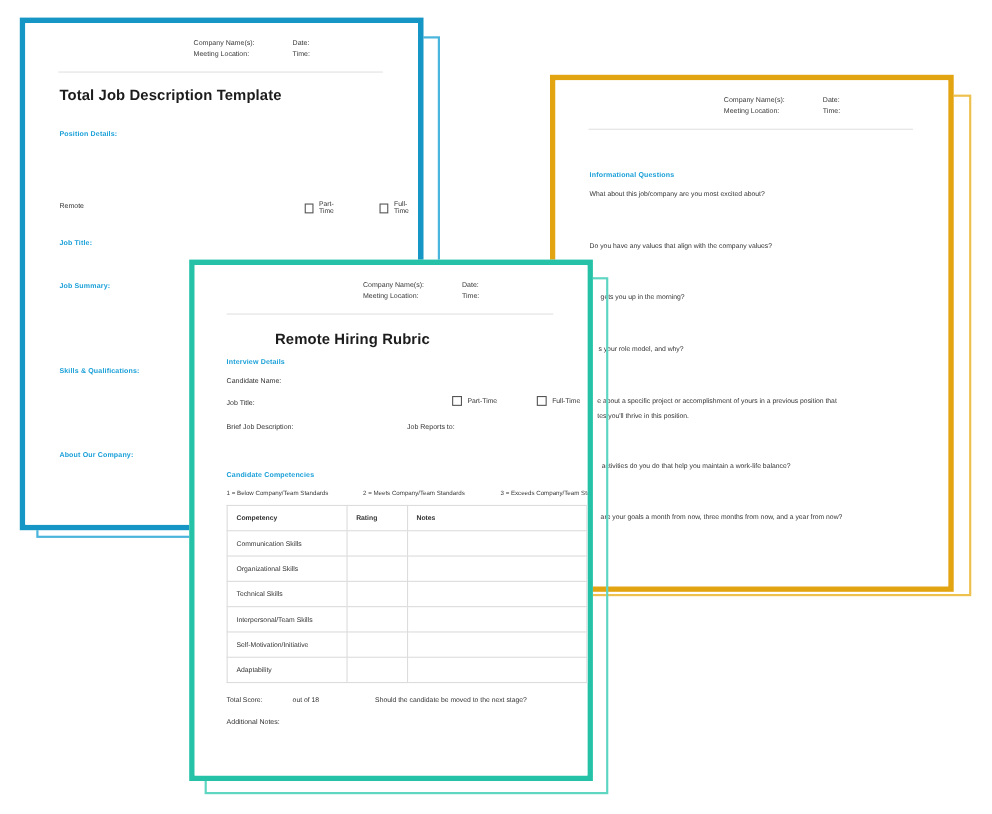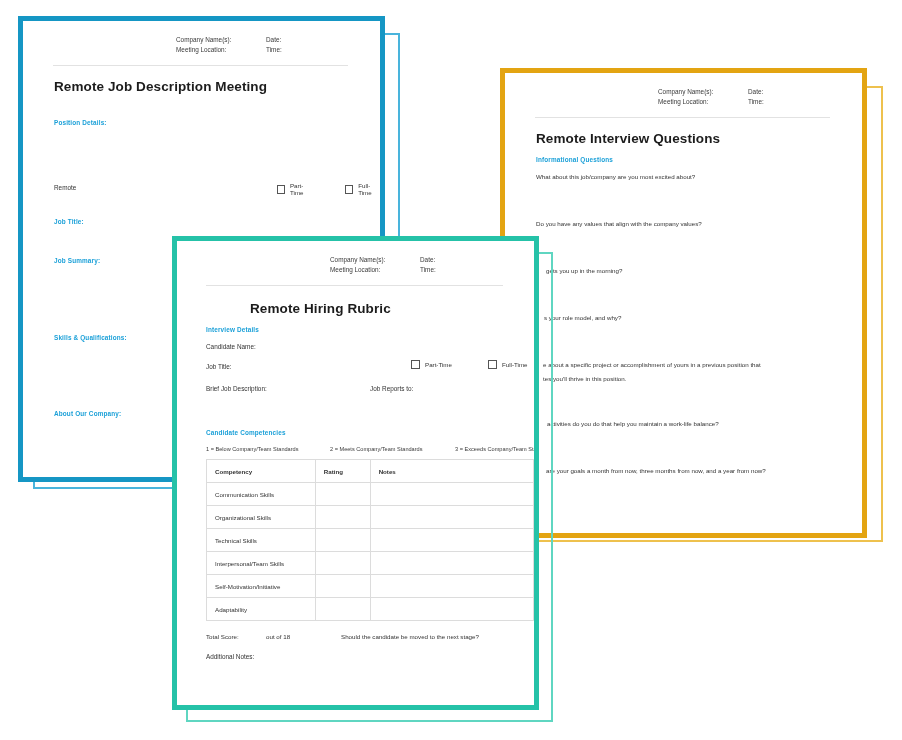--- a/index.html
+++ b/index.html
@@ -65,21 +65,21 @@
           <div>Company Name(s):</div>
           <div>Meeting Location:</div>
         </div>
         <div class="col2">
           <div>Date:</div>
           <div>Time:</div>
         </div>
       </div>
       <div class="rule" style="left:30px;top:44px;width:295px;"></div>
 
-      <div class="title" style="left:31px;top:58px;font-size:13.5px;">Remote Job Description Meeting</div>
+      <div class="title" style="left:31px;top:58px;font-size:13.5px;">Total Job Description Template</div>
 
       <div class="sect" style="left:31px;top:98px;color:#1ba0d8;">Position Details:</div>
 
       <div class="lbl" style="left:31px;top:163px;">Remote</div>
 
       <div class="cbrow" style="left:254px;top:161px;">
         <span class="cbox"></span>
         <span>Part-Time</span>
         <span class="cbgap"></span>
         <span class="cbox"></span>
@@ -104,21 +104,20 @@
           <div>Company Name(s):</div>
           <div>Meeting Location:</div>
         </div>
         <div class="col2">
           <div>Date:</div>
           <div>Time:</div>
         </div>
       </div>
       <div class="rule" style="left:30px;top:44px;width:295px;"></div>
 
-      <div class="title" style="left:31px;top:58px;font-size:13.5px;">Remote Interview Questions</div>
 
       <div class="sect" style="left:31px;top:83px;color:#1ba0d8;">Informational Questions</div>
 
       <div class="q" style="left:31px;top:100px;">What about this job/company are you most excited about?</div>
       <div class="q" style="left:31px;top:147px;">Do you have any values that align with the company values?</div>
       <div class="q" style="left:41px;top:194px;">gets you up in the morning?</div>
       <div class="q" style="left:39px;top:241px;">s your role model, and why?</div>
       <div class="q" style="left:38px;top:288px;">e about a specific project or accomplishment of yours in a previous position that</div>
       <div class="q" style="left:38px;top:302px;">tes you'll thrive in this position.</div>
       <div class="q" style="left:42px;top:347px;">activities do you do that help you maintain a work-life balance?</div>

